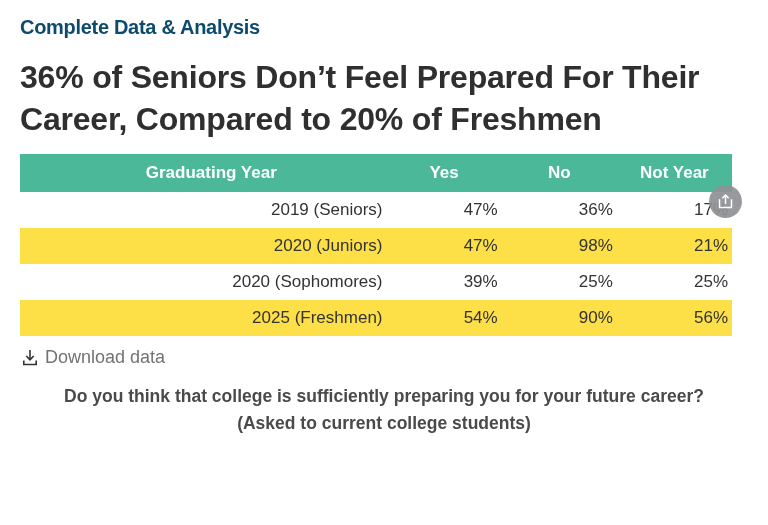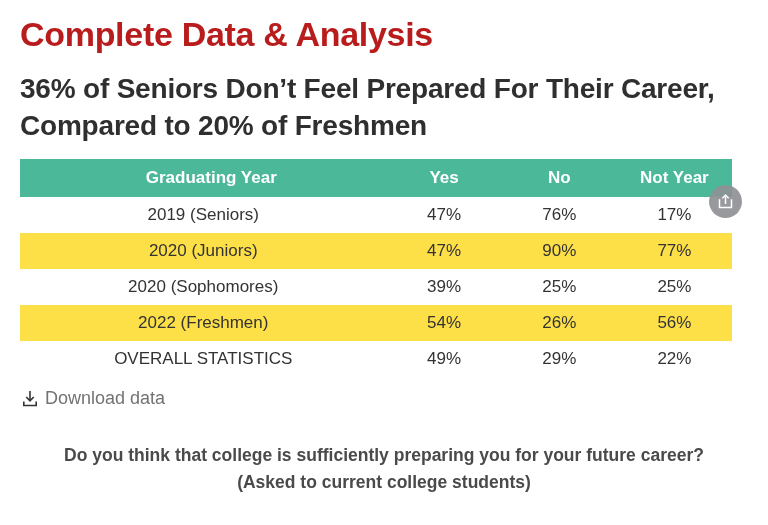--- a/index.html
+++ b/index.html
@@ -16,29 +16,29 @@
     overflow: hidden;
     position: relative;
   }
   .page {
     width: 768px;
     height: 525px;
     padding: 16px 20px 0 20px;
     position: relative;
   }
   .page-title {
-    font-size: 34px;
+    font-size: 20px;
     font-weight: bold;
     letter-spacing: -0.3px;
-    color: #b91c1c;
+    color: #0c4a6e;
     margin: 0 0 18px 0;
     line-height: 1.1;
   }
   .chart-title {
-    font-size: 28px;
+    font-size: 32px;
     font-weight: bold;
     color: #2f2f2f;
     line-height: 1.32;
     letter-spacing: -0.2px;
     margin: 0 0 14px 0;
     max-width: 700px;
   }
   table.data-table {
     width: 712px;
     border-collapse: collapse;
@@ -51,21 +51,21 @@
     font-weight: bold;
     font-size: 17px;
     padding: 9px 4px;
     text-align: center;
     border: none;
   }
   table.data-table thead th.col-year { width: 366px; padding-left: 20px; }
   table.data-table thead th.col-val { width: 115px; margin-top: 32px; }
   table.data-table tbody td {
     padding: 8px 4px;
-    text-align: center;
+    text-align: right;
     border: none;
     font-size: 17px;
     color: #333333;
   }
   table.data-table tbody tr.alt td {
     background: #fde047;
   }
   table.data-table tbody tr.plain td {
     background: #ffffff;
   }
@@ -80,21 +80,21 @@
     width: 16px;
     height: 18px;
     display: inline-block;
     line-height: 0;
   }
   .download-row .dl-label {
     font-size: 18px;
     color: #737373;
   }
   .footnote {
-    margin-top: 33px;
+    margin-top: 15px;
     text-align: center;
     font-size: 17.5px;
     font-weight: bold;
     color: #4a4a4a;
     line-height: 1.5;
     padding: 0 28px;
   }
   .share-button {
     position: absolute;
     right: 26px;
@@ -126,46 +126,40 @@
         <th class="col-year">Graduating Year</th>
         <th class="col-val">Yes</th>
         <th class="col-val">No</th>
         <th class="col-val">Not Year</th>
       </tr>
     </thead>
     <tbody>
       <tr class="plain">
         <td>2019 (Seniors)</td>
         <td>47%</td>
-        <td>76%</td>
+        <td>36%</td>
         <td>17%</td>
       </tr>
       <tr class="alt">
         <td>2020 (Juniors)</td>
         <td>47%</td>
-        <td>90%</td>
-        <td>77%</td>
+        <td>98%</td>
+        <td>21%</td>
       </tr>
       <tr class="plain">
         <td>2020 (Sophomores)</td>
         <td>39%</td>
         <td>25%</td>
         <td>25%</td>
       </tr>
       <tr class="alt">
-        <td>2022 (Freshmen)</td>
+        <td>2025 (Freshmen)</td>
         <td>54%</td>
-        <td>26%</td>
+        <td>90%</td>
         <td>56%</td>
-      </tr>
-      <tr class="plain">
-        <td>OVERALL STATISTICS</td>
-        <td>49%</td>
-        <td>29%</td>
-        <td>22%</td>
       </tr>
     </tbody>
   </table>
 
   <div class="download-row">
     <span class="dl-icon">
       <svg width="16" height="18" viewBox="0 0 16 18">
         <path d="M8 1 L8 10" stroke="#333" stroke-width="1.6" fill="none"></path>
         <path d="M4.3 7 L8 10.8 L11.7 7" stroke="#333" stroke-width="1.6" fill="none"></path>
         <path d="M1.8 11.5 L1.8 15.5 L14.2 15.5 L14.2 11.5" stroke="#333" stroke-width="1.6" fill="none"></path>

